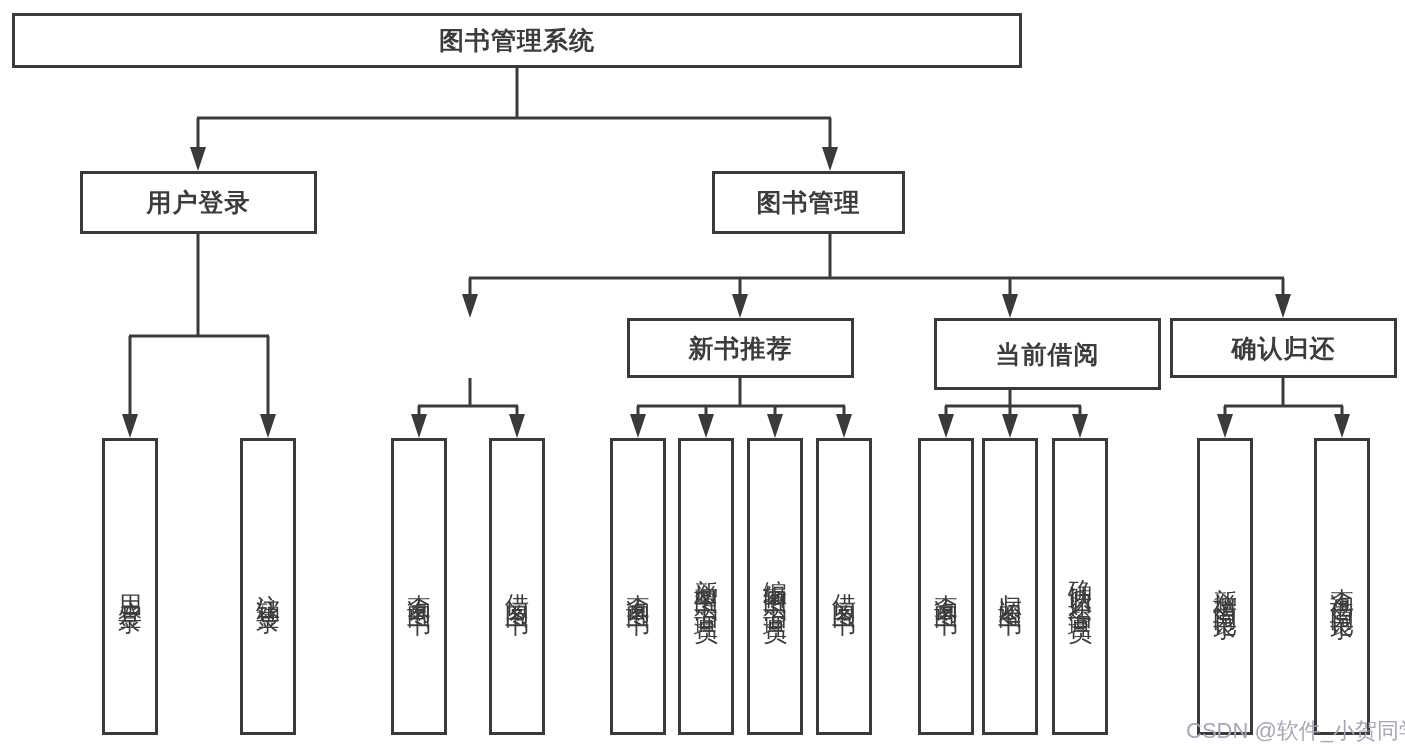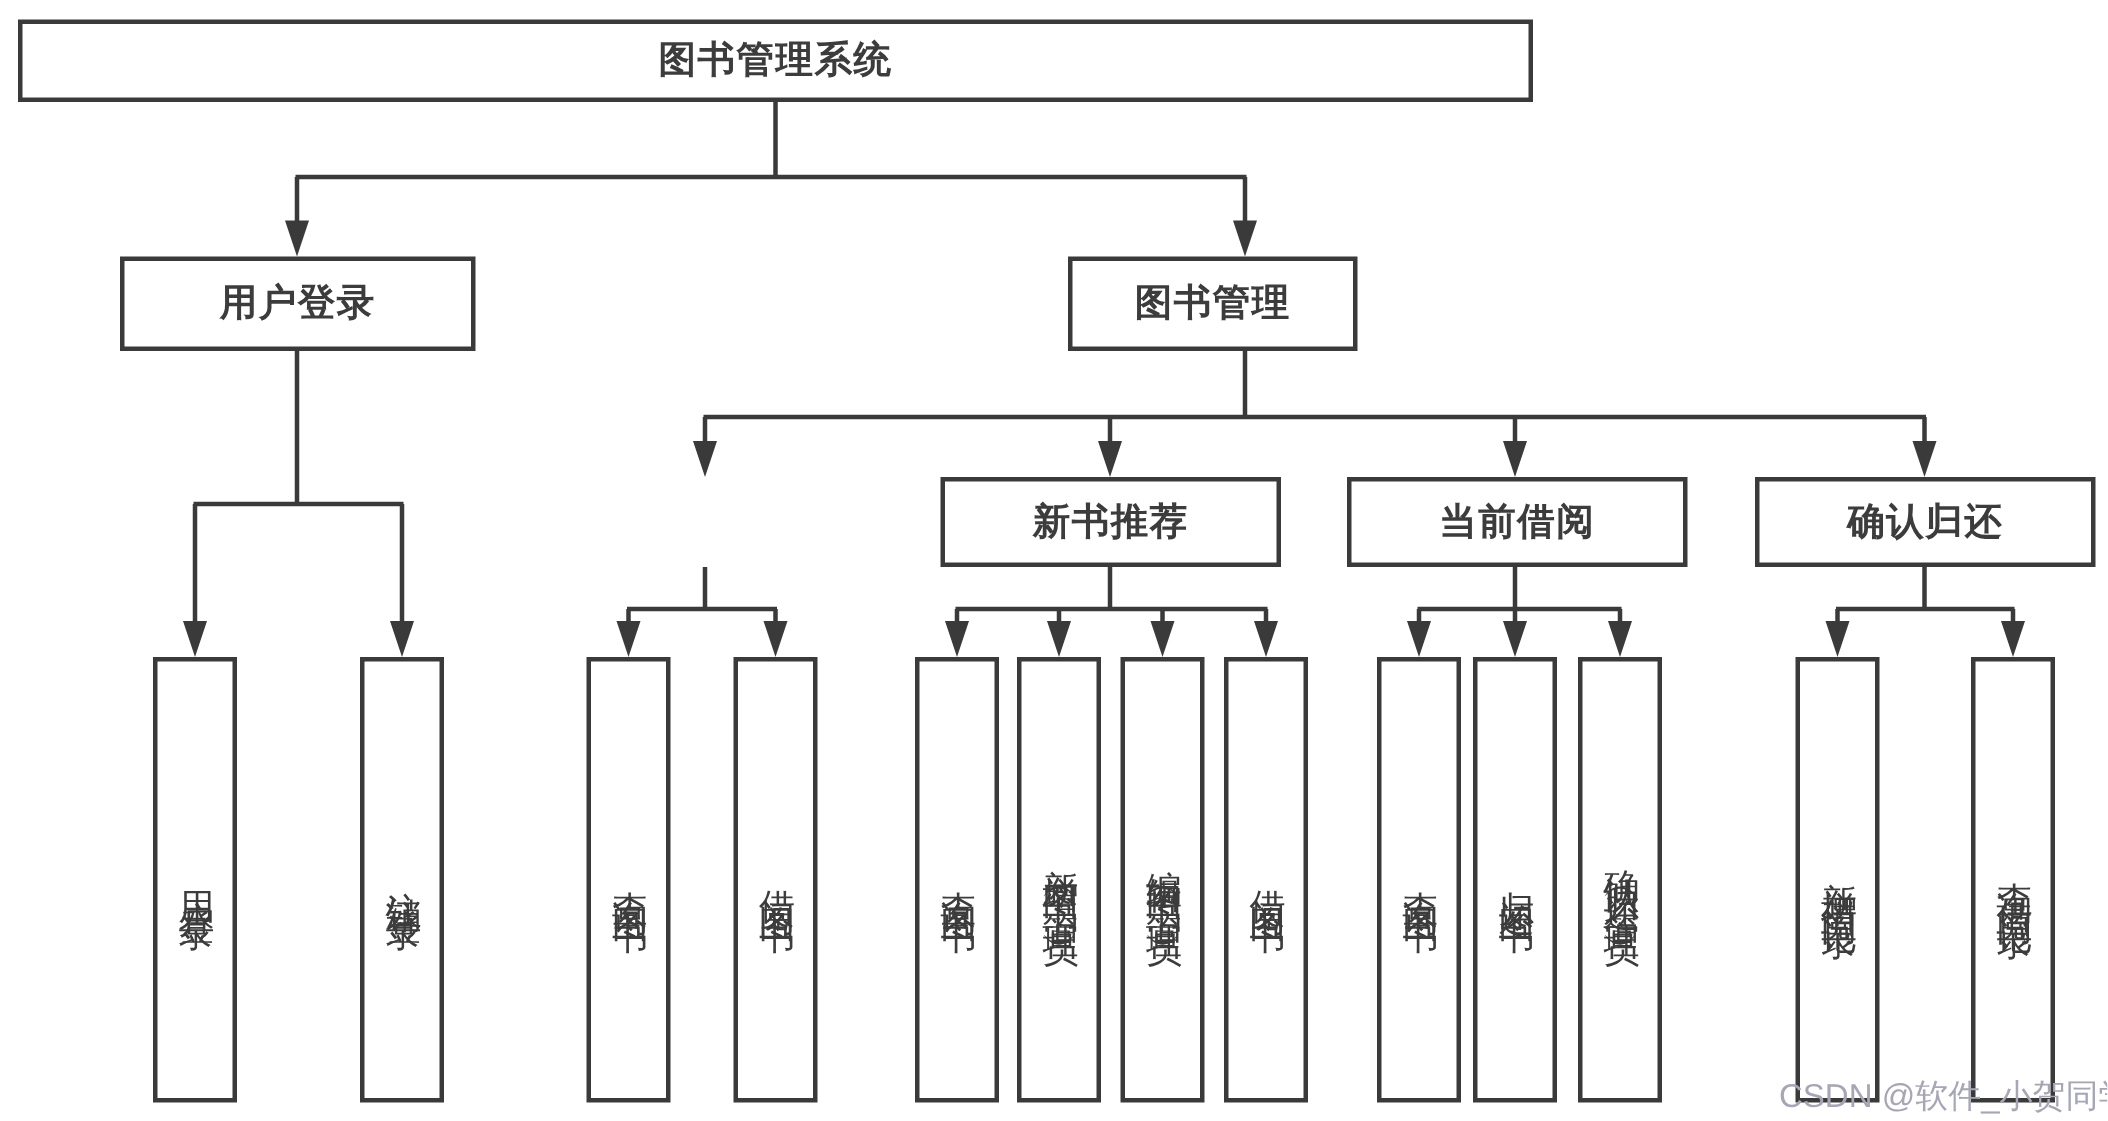--- a/index.html
+++ b/index.html
@@ -112,21 +112,21 @@
       <polygon points="1217,414 1233,414 1225,438"></polygon>
       <polygon points="1334,414 1350,414 1342,438"></polygon>
     </svg>
 
   <div class="box h" style="left:12px;top:13px;width:1010px;height:55px">图书管理系统</div>
 
   <div class="box h" style="left:80px;top:171px;width:237px;height:63px">用户登录</div>
   <div class="box h" style="left:712px;top:171px;width:193px;height:63px">图书管理</div>
 
   <div class="box h" style="left:627px;top:318px;width:227px;height:60px">新书推荐</div>
-  <div class="box h" style="left:898px;top:318px;width:227px;height:60px">当前借阅</div>
+  <div class="box h" style="left:934px;top:318px;width:227px;height:72px">当前借阅</div>
   <div class="box h" style="left:1170px;top:318px;width:227px;height:60px">确认归还</div>
 
   <div class="box v" style="left:102px;top:438px;width:56px;height:297px">用户登录</div>
   <div class="box v" style="left:240px;top:438px;width:56px;height:297px">注销登录</div>
 
   <div class="box v" style="left:391px;top:438px;width:56px;height:297px">查询图书</div>
   <div class="box v" style="left:489px;top:438px;width:56px;height:297px">借阅图书</div>
 
   <div class="box v" style="left:610px;top:438px;width:56px;height:297px">查询图书</div>
   <div class="box v" style="left:678px;top:438px;width:56px;height:297px">新增图书（管理员）</div>

